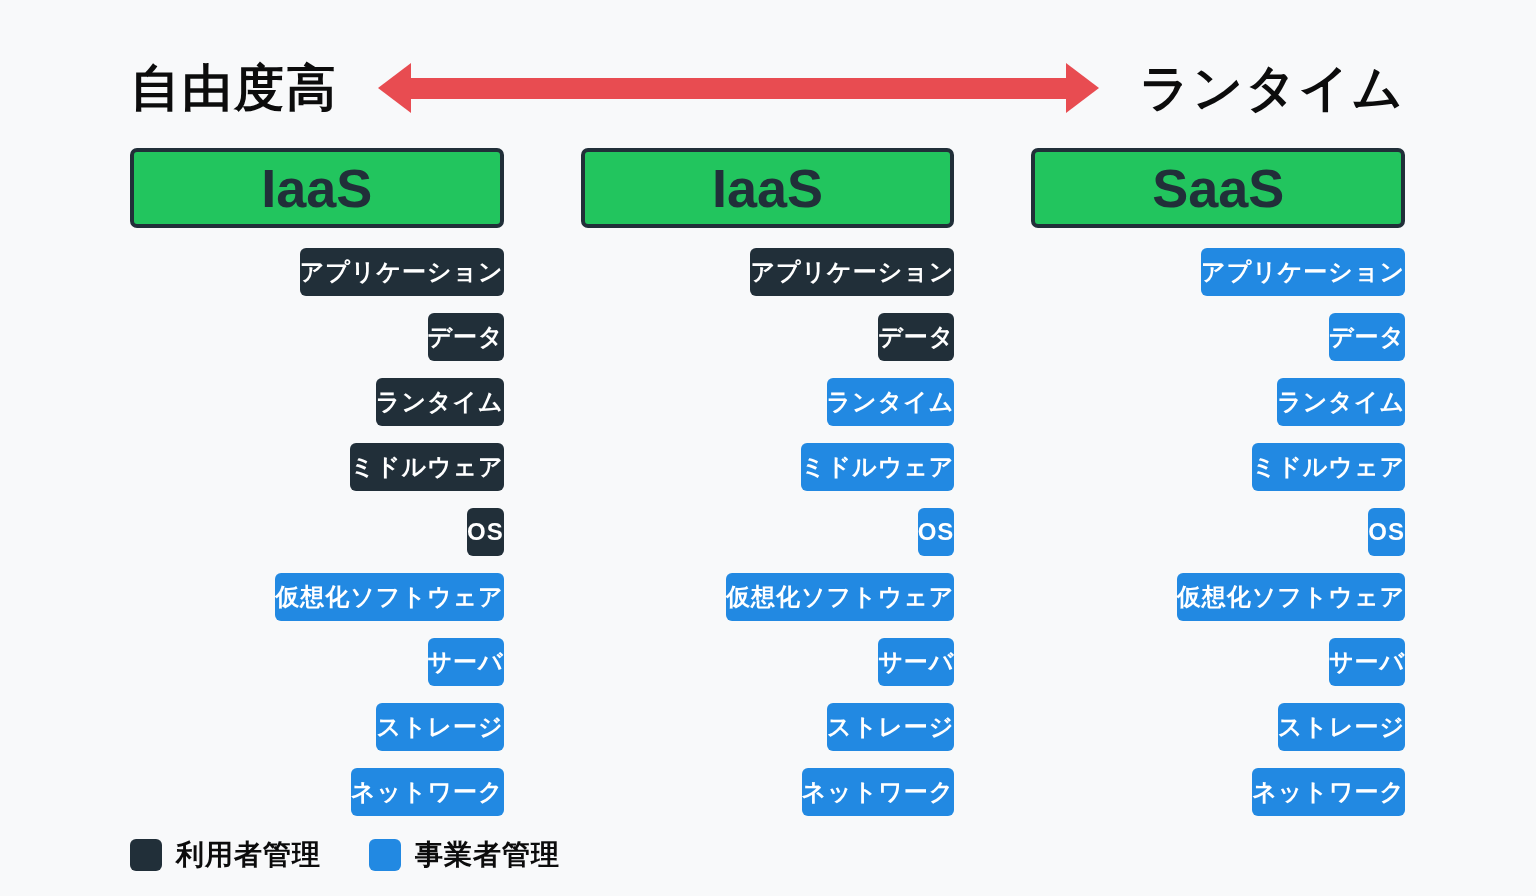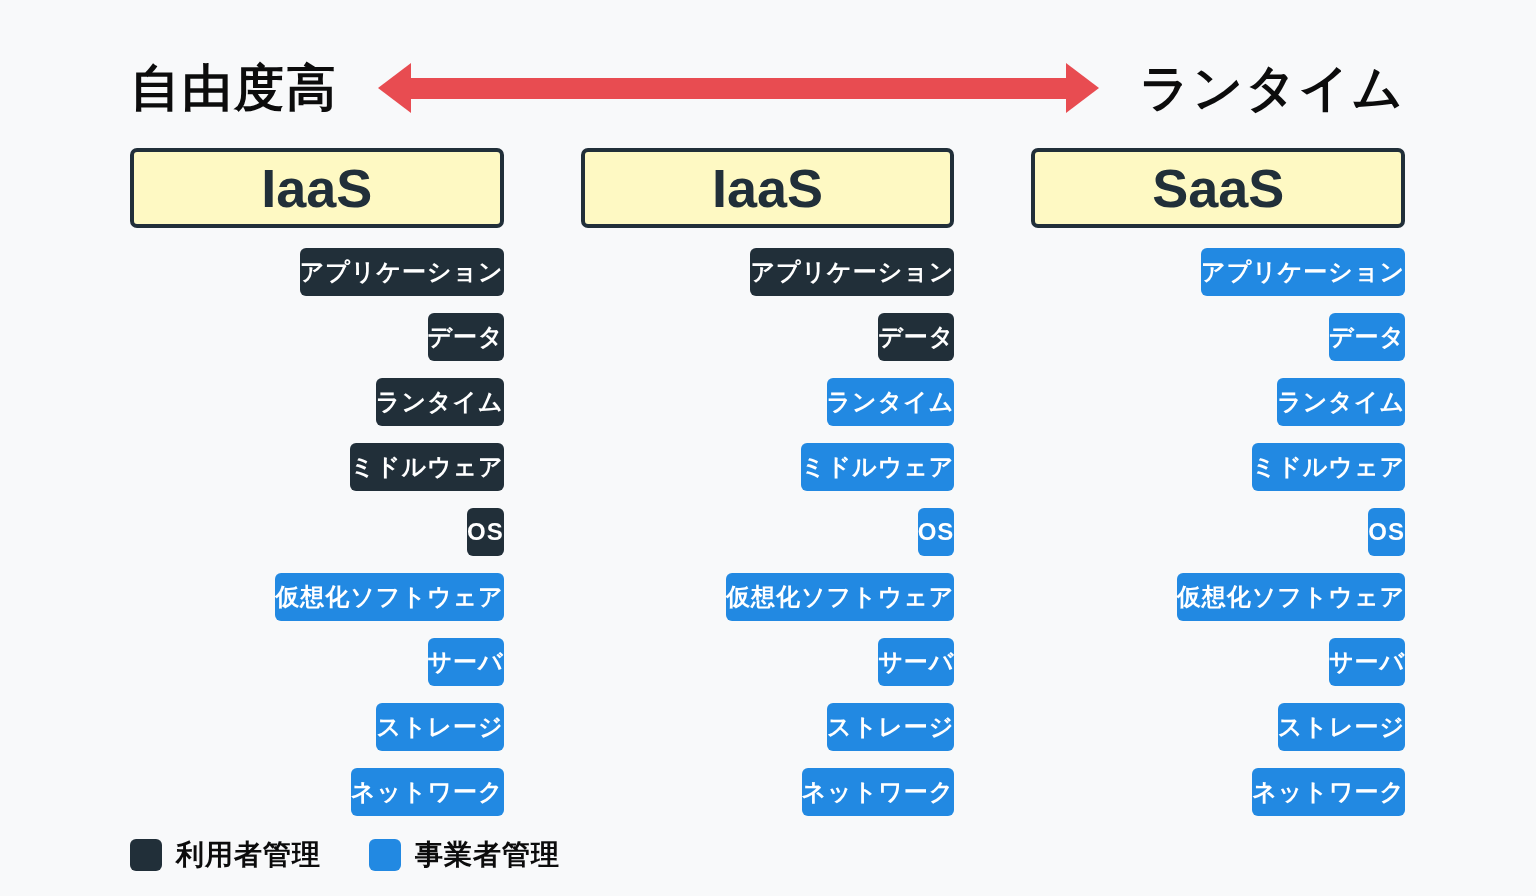--- a/index.html
+++ b/index.html
@@ -35,21 +35,21 @@
     border-top: 25px solid transparent; border-bottom: 25px solid transparent;
     border-left: 33px solid var(--arrow);
   }
   .arrow .shaft { flex: 1; height: 21px; background: var(--arrow); }
 
   
   .columns { display: flex; gap: 77px; margin-top: 26px; }
   .column { flex: 1; min-width: 0; }
   .col-title {
     height: 80px; border: 4px solid var(--dark); border-radius: 7px;
-    background: #fef9c3;
+    background: #22c55e;
     display: flex; align-items: center; justify-content: center;
     font-size: 54px; font-weight: 800; color: var(--dark); line-height: 1;
   }
   .stack { margin-top: 20px; display: flex; flex-direction: column; gap: 17px; align-items: flex-end; }
   .layer {
     height: 48px; border-radius: 6px;
     display: flex; align-items: center; justify-content: center;
     color: #ffffff; font-weight: 800; font-size: 24px; line-height: 1;
     letter-spacing: 1px;
   }

